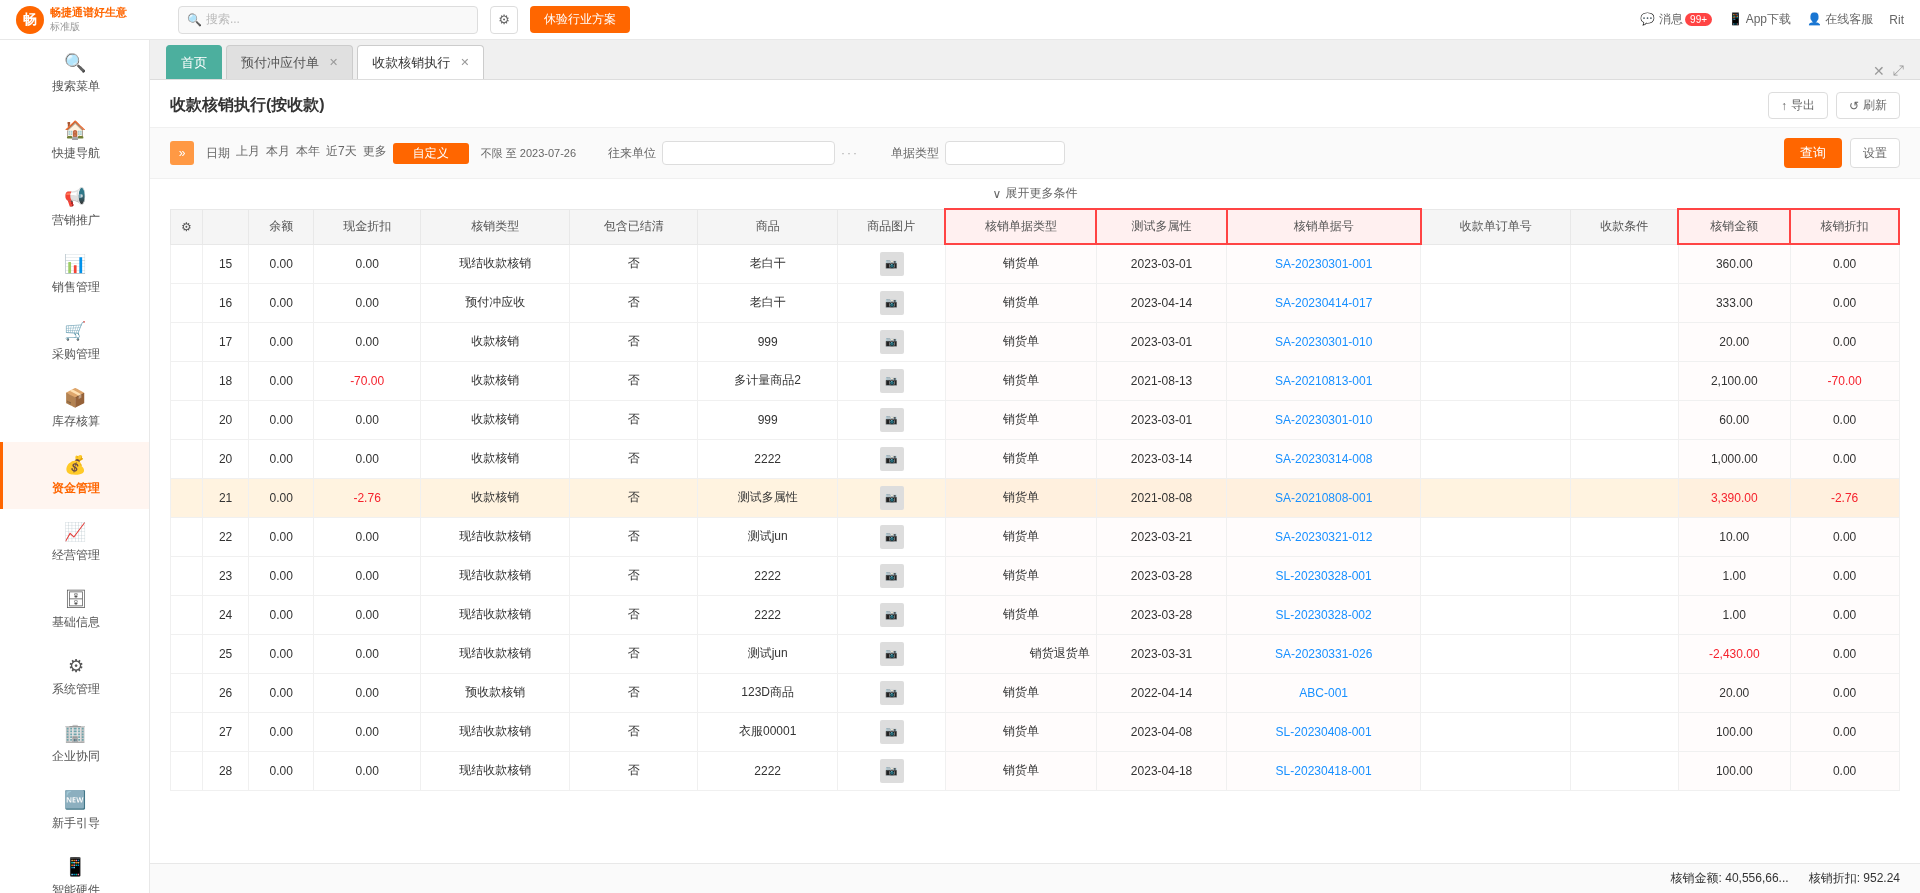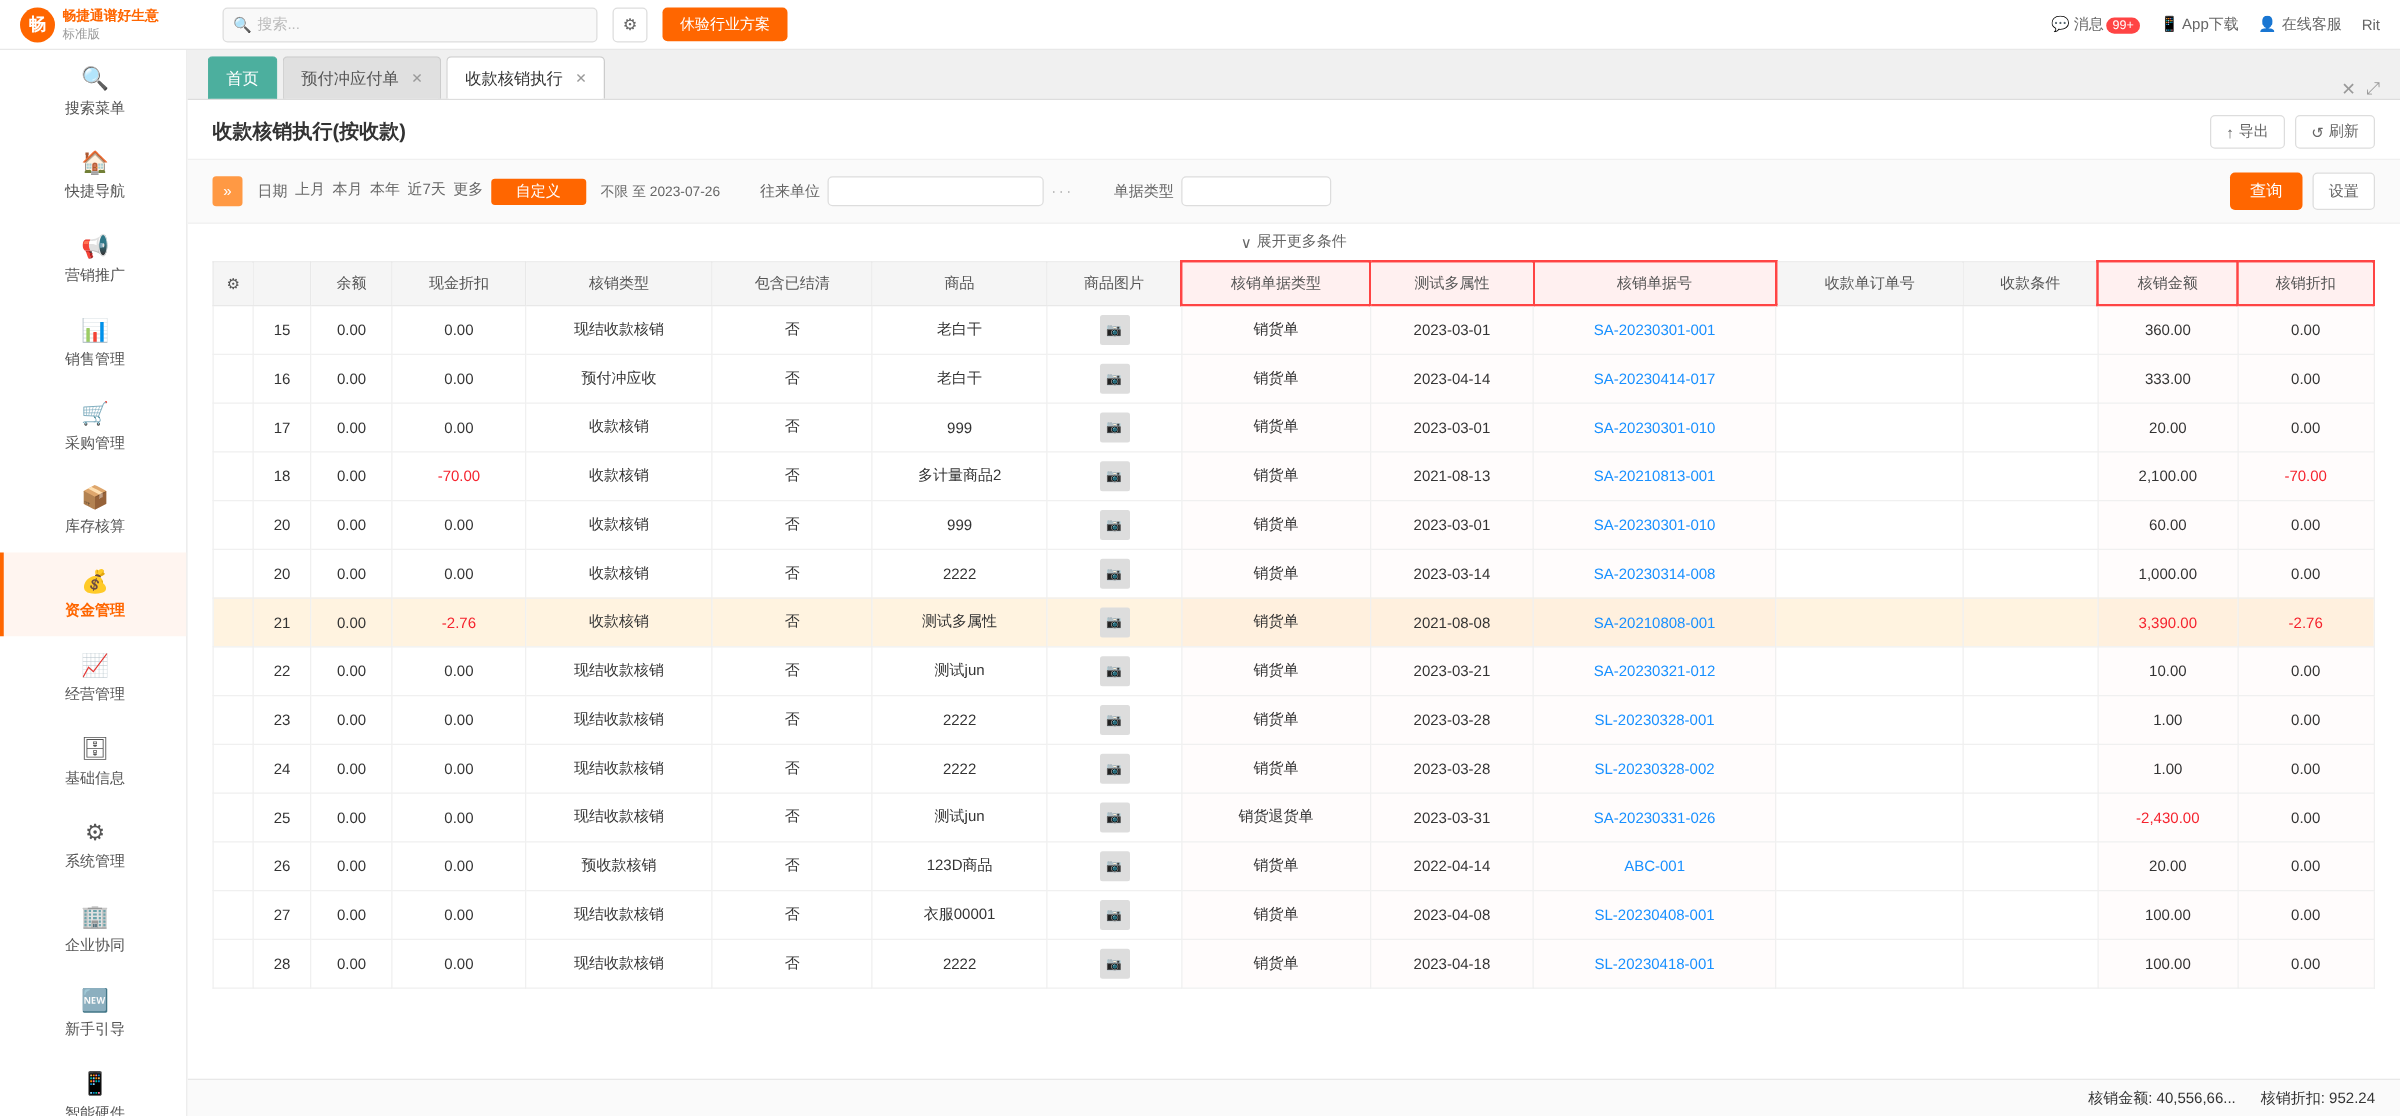--- a/index.html
+++ b/index.html
@@ -456,21 +456,21 @@
                 <td></td>
                 <td>25</td>
                 <td>0.00</td>
                 <td>0.00</td>
                 <td>现结收款核销</td>
                 <td>否</td>
                 <td>测试jun</td>
                 <td>
                   <div style="width: 24px; height: 24px; background: rgb(221, 221, 221); border-radius: 2px; margin: 0px auto; display: flex; align-items: center; justify-content: center; font-size: 10px; color: rgb(153, 153, 153);">📷</div>
                 </td>
-                <td style="background: rgba(255, 200, 200, 0.05);">销货退货单</td>
+                <td style="background: rgba(255, 200, 200, 0.05); text-align: right;">销货退货单</td>
                 <td style="background: rgba(255, 200, 200, 0.05);">2023-03-31</td>
                 <td style="background: rgba(255, 200, 200, 0.05);"><a class="td-link" href="#">SA-20230331-026</a></td>
                 <td></td>
                 <td></td>
                 <td class="td-red" style="background: rgba(255, 200, 200, 0.05);">-2,430.00</td>
                 <td style="background: rgba(255, 200, 200, 0.05);">0.00</td>
               </tr>
               <tr>
                 <td></td>
                 <td>26</td>

